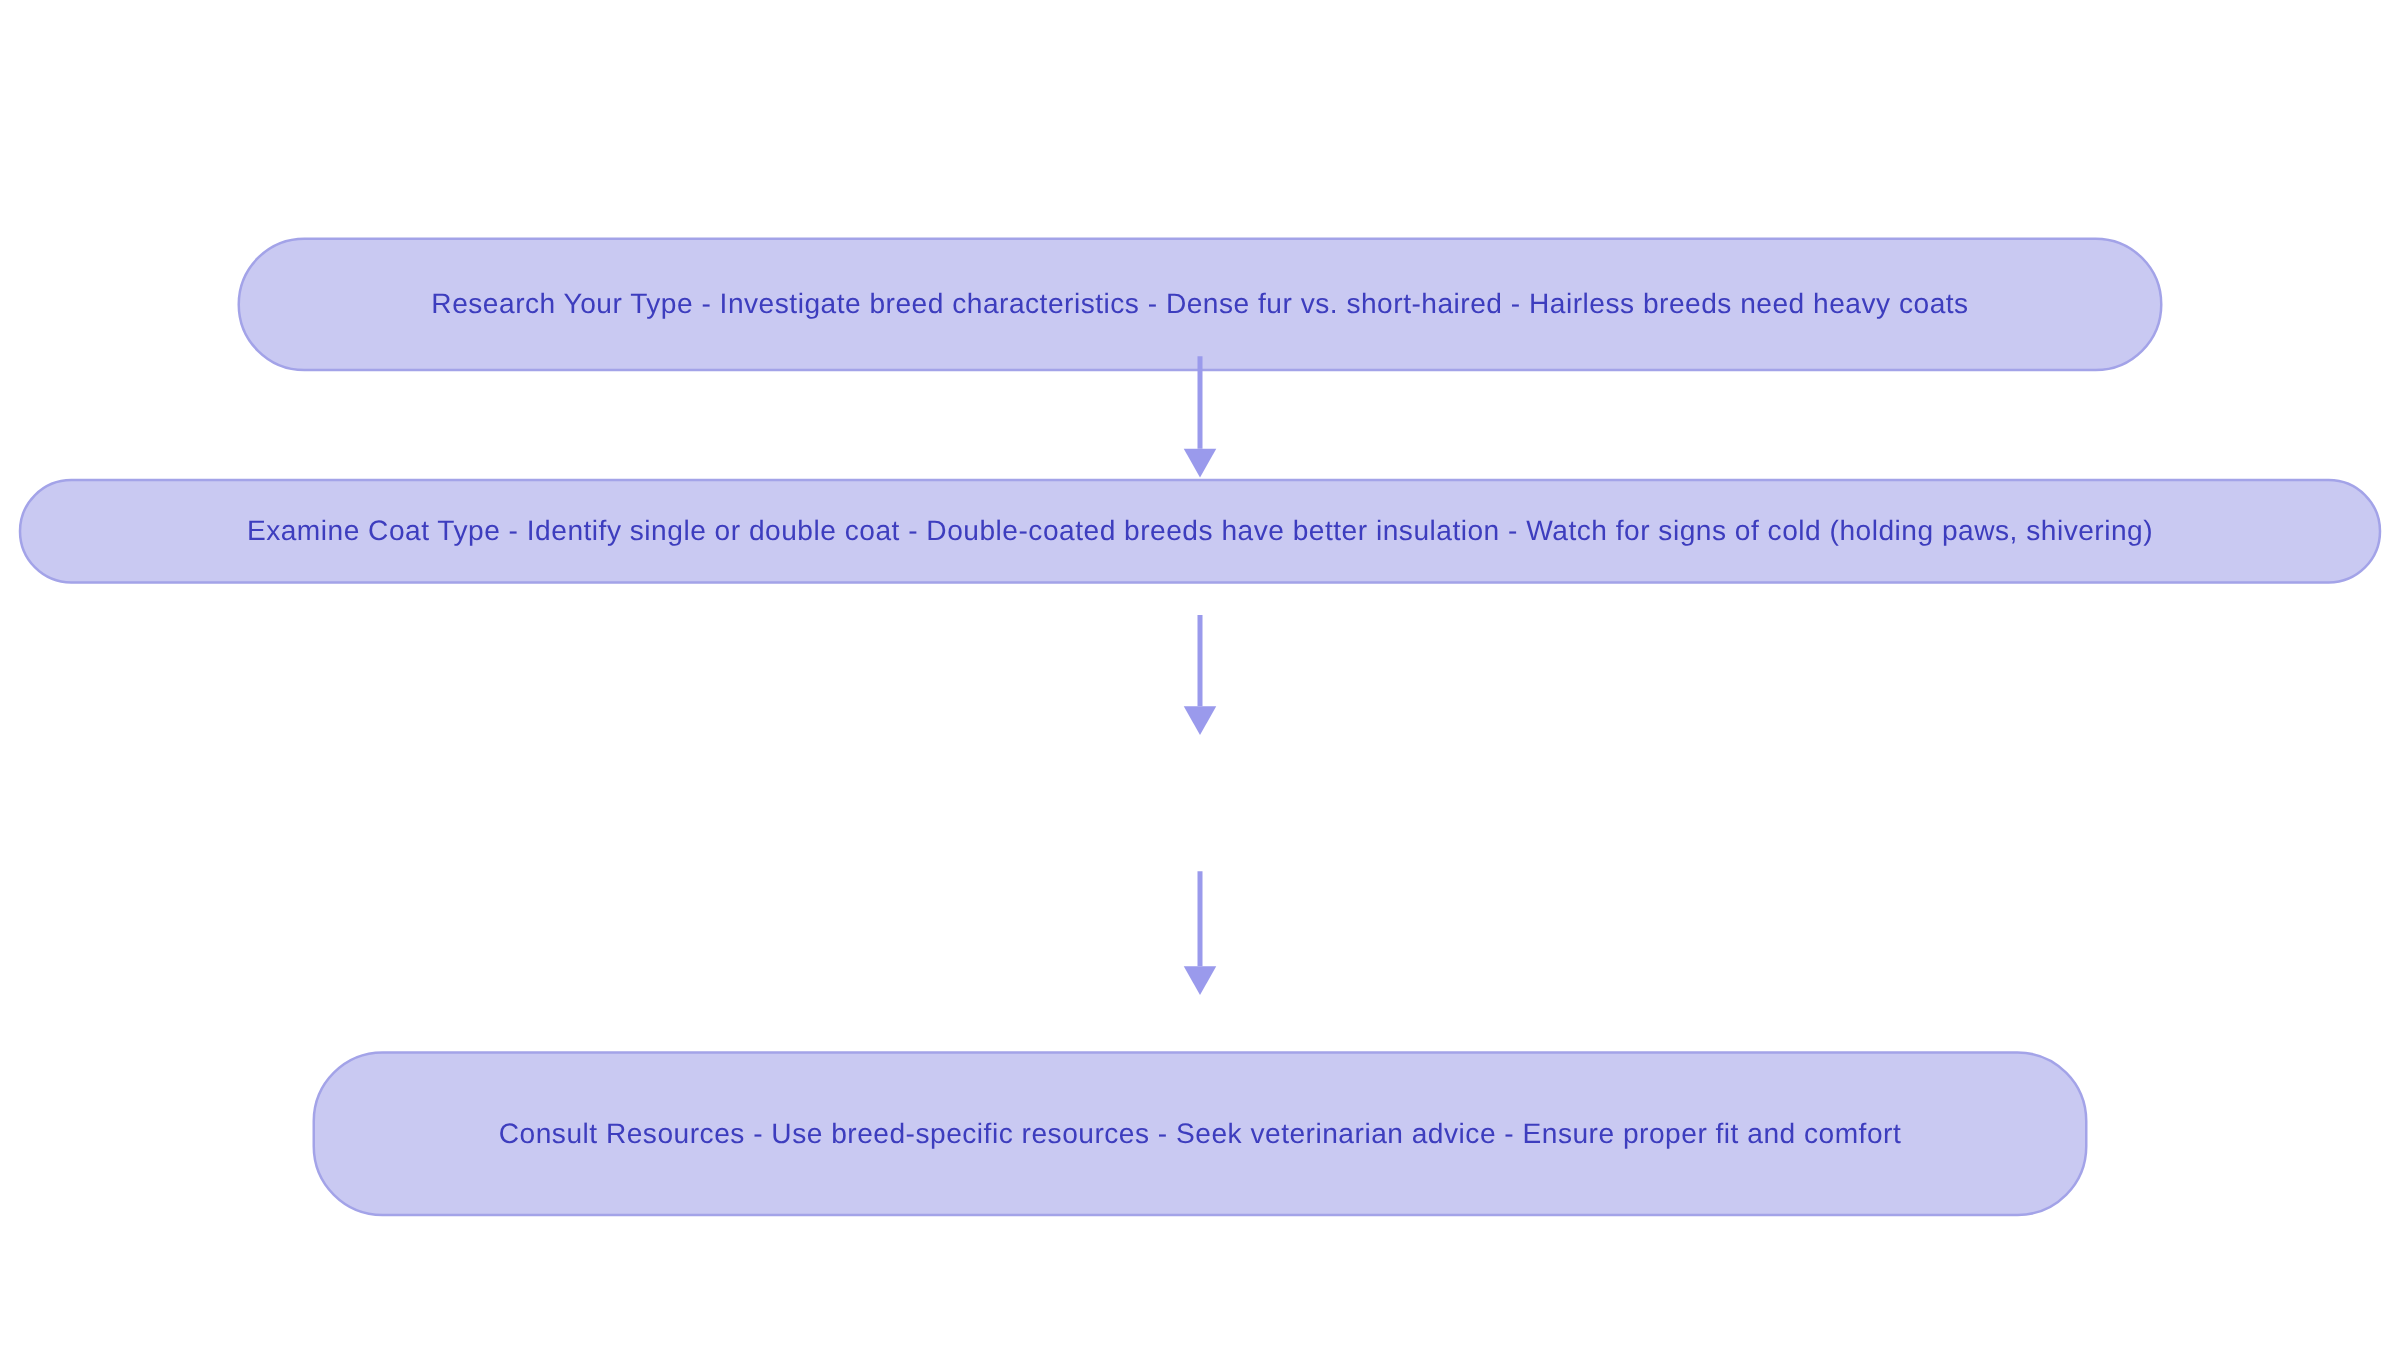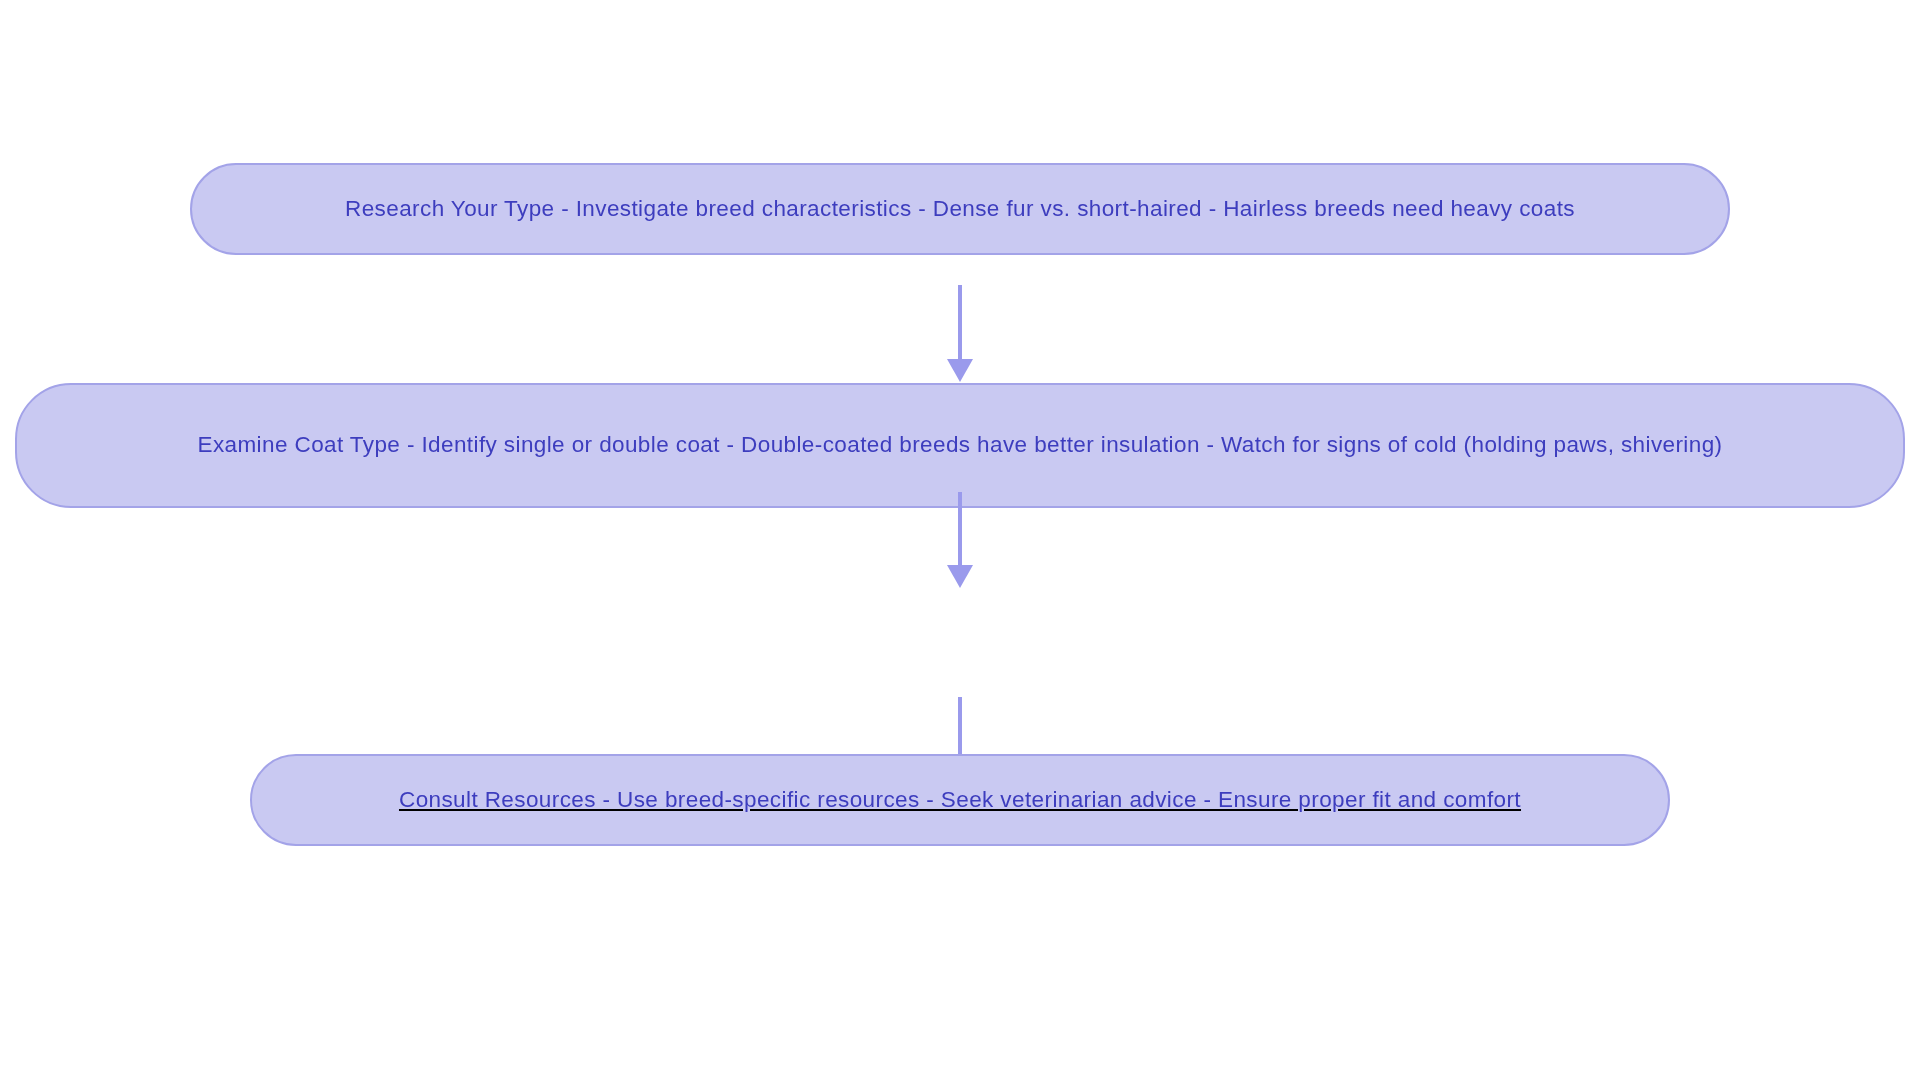--- a/index.html
+++ b/index.html
@@ -27,24 +27,24 @@
       text-align: center;
       padding: 0 40px;
     }
     .node-label {
       color: #3d3dbe;
       font-size: 22.5px;
       letter-spacing: 0.4px;
       line-height: 1.25;
       white-space: nowrap;
     }
-    .node-1 { left: 190px; top: 163px; width: 1540px; height: 92px; }
-    .node-2 { left: 15px;  top: 383px; width: 1890px; height: 125px; }
+    .node-1 { left: 190px; top: 190px; width: 1540px; height: 107px; }
+    .node-2 { left: 15px;  top: 383px; width: 1890px; height: 84px; }
     .node-3 { left: 160px; top: 589px; width: 1602px; height: 108px; }
-    .node-4 { left: 250px; top: 754px; width: 1420px; height: 92px; text-decoration: underline; }
+    .node-4 { left: 250px; top: 841px; width: 1420px; height: 132px; }
 
     .arrow {
       position: absolute;
       width: 26px;
       display: flex;
       flex-direction: column;
       align-items: center;
     }
     .arrow-1 { left: 947px; top: 285px; height: 97px; }
     .arrow-2 { left: 947px; top: 492px; height: 96px; }

